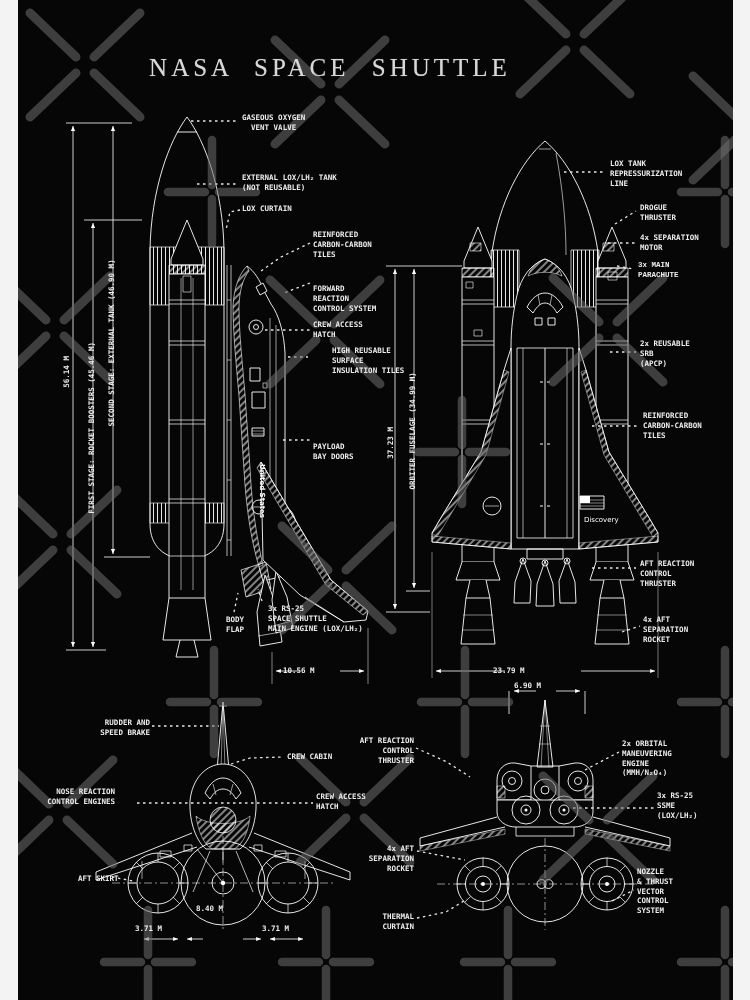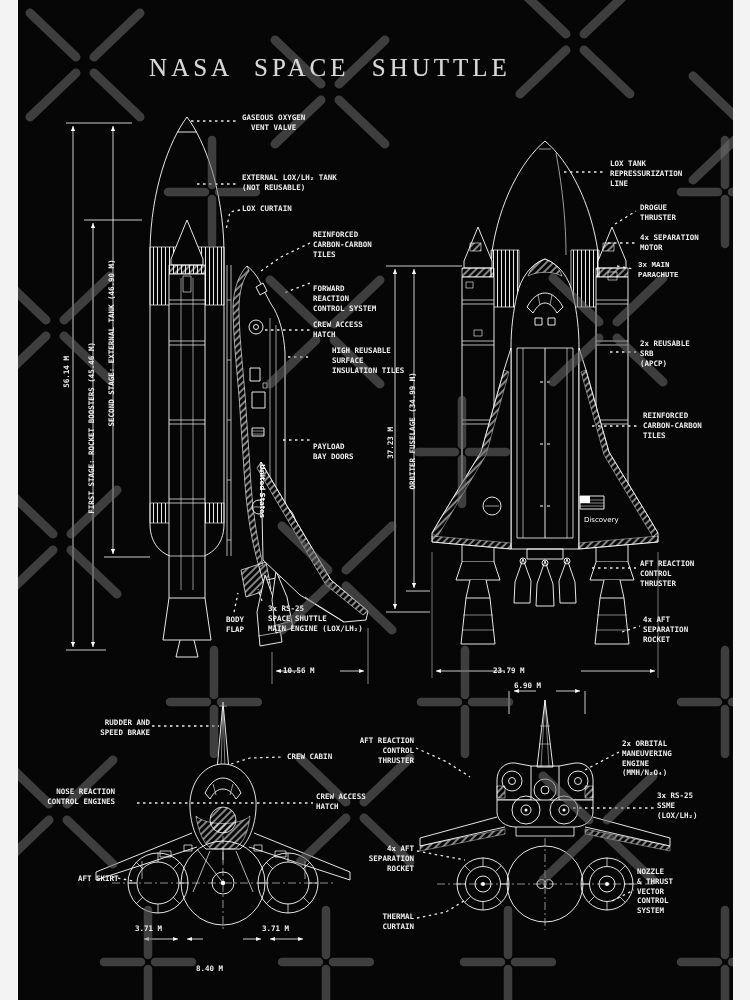--- a/index.html
+++ b/index.html
@@ -366,21 +366,21 @@
 
       <div class="lbl r" style="left:58px;top:718px;width:92px;">RUDDER AND
 SPEED BRAKE</div>
       <div class="lbl" style="left:287px;top:752px;">CREW CABIN</div>
       <div class="lbl r" style="left:12px;top:787px;width:103px;">NOSE REACTION
 CONTROL ENGINES</div>
       <div class="lbl" style="left:316px;top:792px;">CREW ACCESS
 HATCH</div>
       <div class="lbl" style="left:78px;top:838px;margin-top:36px;">AFT SKIRT</div>
       <div class="lbl c" style="left:135px;top:924px;width:50px;">3.71 M</div>
-      <div class="lbl c" style="left:196px;top:964px;width:56px;">8.40 M</div>
+      <div class="lbl c" style="left:196px;top:904px;width:56px;">8.40 M</div>
       <div class="lbl c" style="left:262px;top:924px;width:50px;">3.71 M</div>
 
       <div class="lbl r" style="left:330px;top:736px;width:84px;">AFT REACTION
 CONTROL
 THRUSTER</div>
       <div class="lbl" style="left:622px;top:739px;">2x ORBITAL
 MANEUVERING
 ENGINE
 (MMH/N₂O₄)</div>
       <div class="lbl" style="left:657px;top:791px;">3x RS-25

